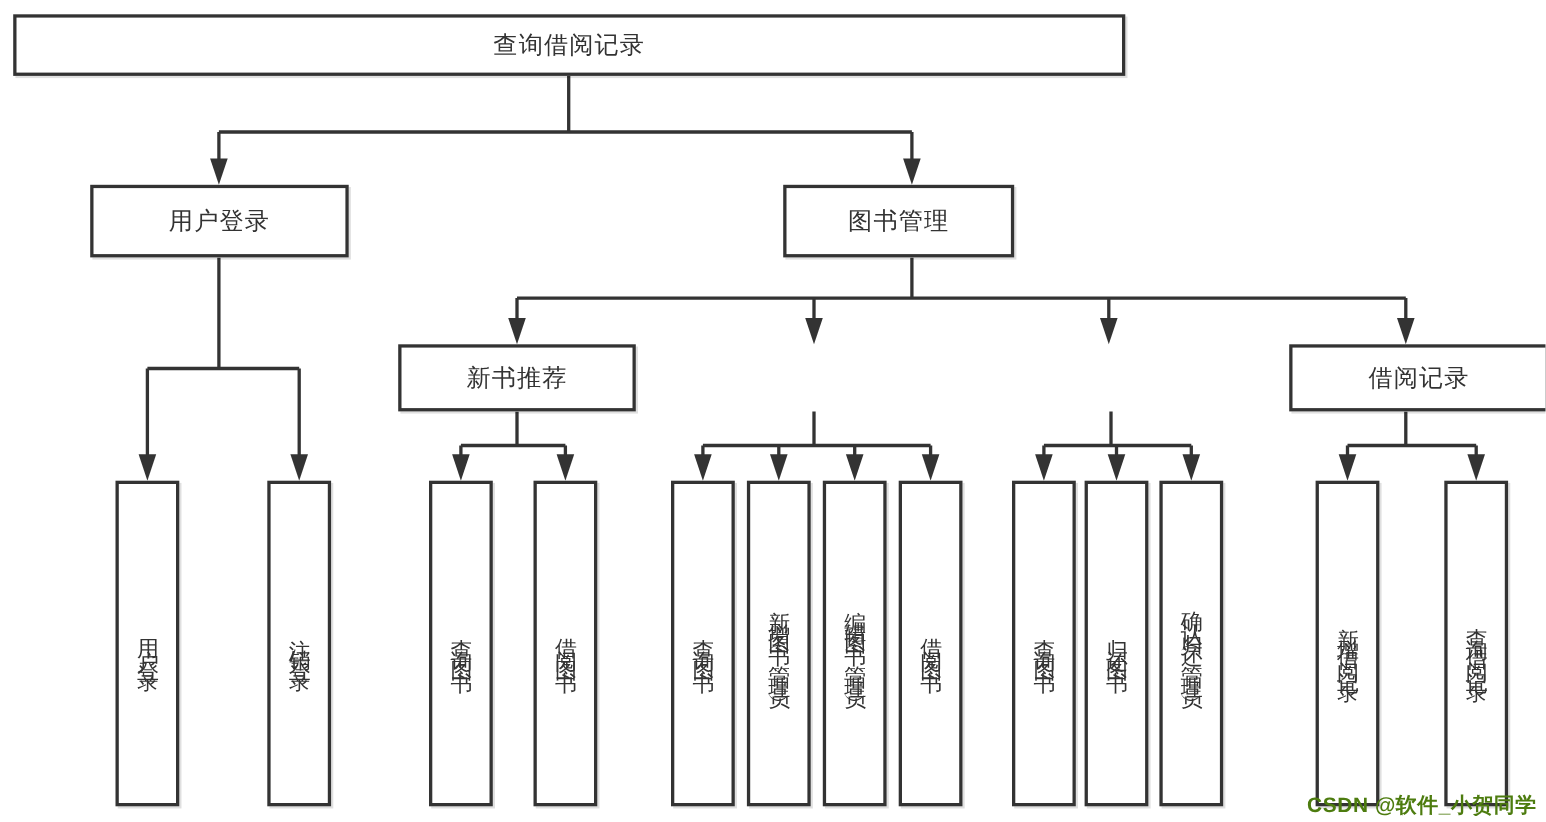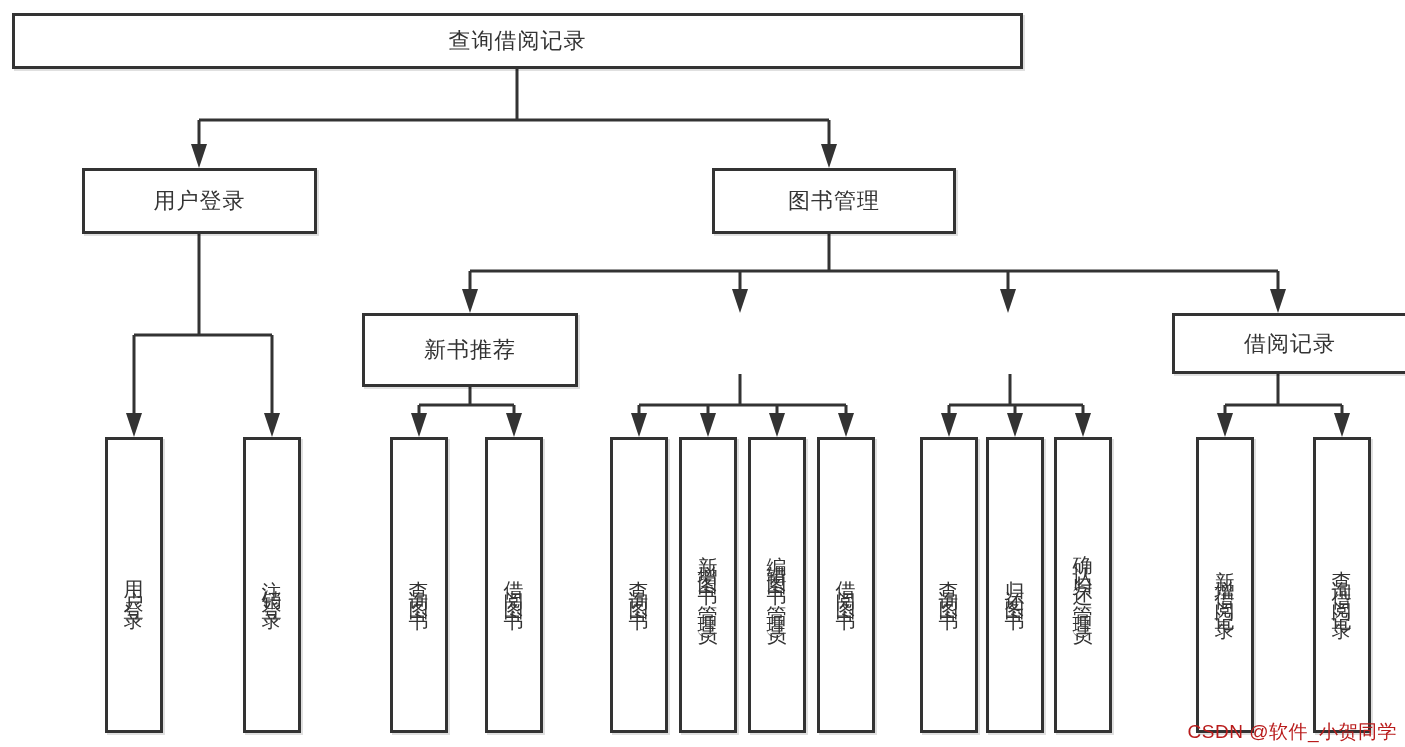--- a/index.html
+++ b/index.html
@@ -39,41 +39,42 @@
     writing-mode: vertical-rl;
     text-orientation: mixed;
     letter-spacing: 10px;
     line-height: 1;
     white-space: nowrap;
   }
   
   #n-root   { left: 12px;  top: 13px;  width: 1011px; height: 56px; }
   
   #n-login  { left: 82px;  top: 168px; width: 235px;  height: 66px; }
-  #n-mgmt   { left: 712px; top: 168px; width: 244px;  height: 66px; }
+  #n-mgmt   { left: 712px; top: 168px; width: 210px;  height: 66px; }
   
-  #n-newrec { left: 362px;  top: 313px; width: 216px; height: 74px; }
+  #n-newrec { left: 362px;  top: 313px; width: 216px; height: 61px; }
   #n-borrow { left: 632px;  top: 313px; width: 216px; height: 61px; }
   #n-current{ left: 902px;  top: 313px; width: 216px; height: 61px; }
   #n-records{ left: 1172px; top: 313px; width: 236px; height: 61px; }
   
   .leaf { top: 437px; width: 58px; height: 296px; }
   #l-a1 { left: 105px; }  #l-a2 { left: 243px; }
   #l-b1 { left: 390px; }  #l-b2 { left: 485px; }
   #l-c1 { left: 610px; }  #l-c2 { left: 679px; }
   #l-c3 { left: 748px; }  #l-c4 { left: 817px; }
   #l-d1 { left: 920px; }  #l-d2 { left: 986px; }  #l-d3 { left: 1054px; }
   #l-e1 { left: 1196px; } #l-e2 { left: 1313px; }
 
   .watermark {
     position: absolute;
     right: 8px; bottom: 2px;
     font-size: 19px;
-    color: #b91c1c;
+    color: #4d7c0f;
     letter-spacing: 0.5px;
+    font-weight: bold;
   }
 </style>
 </head>
 <body>
 
 <div class="canvas">
 
   <svg class="connectors" viewBox="0 0 1405 747" fill="none" stroke="#333333" stroke-width="3">
 
     <g>

